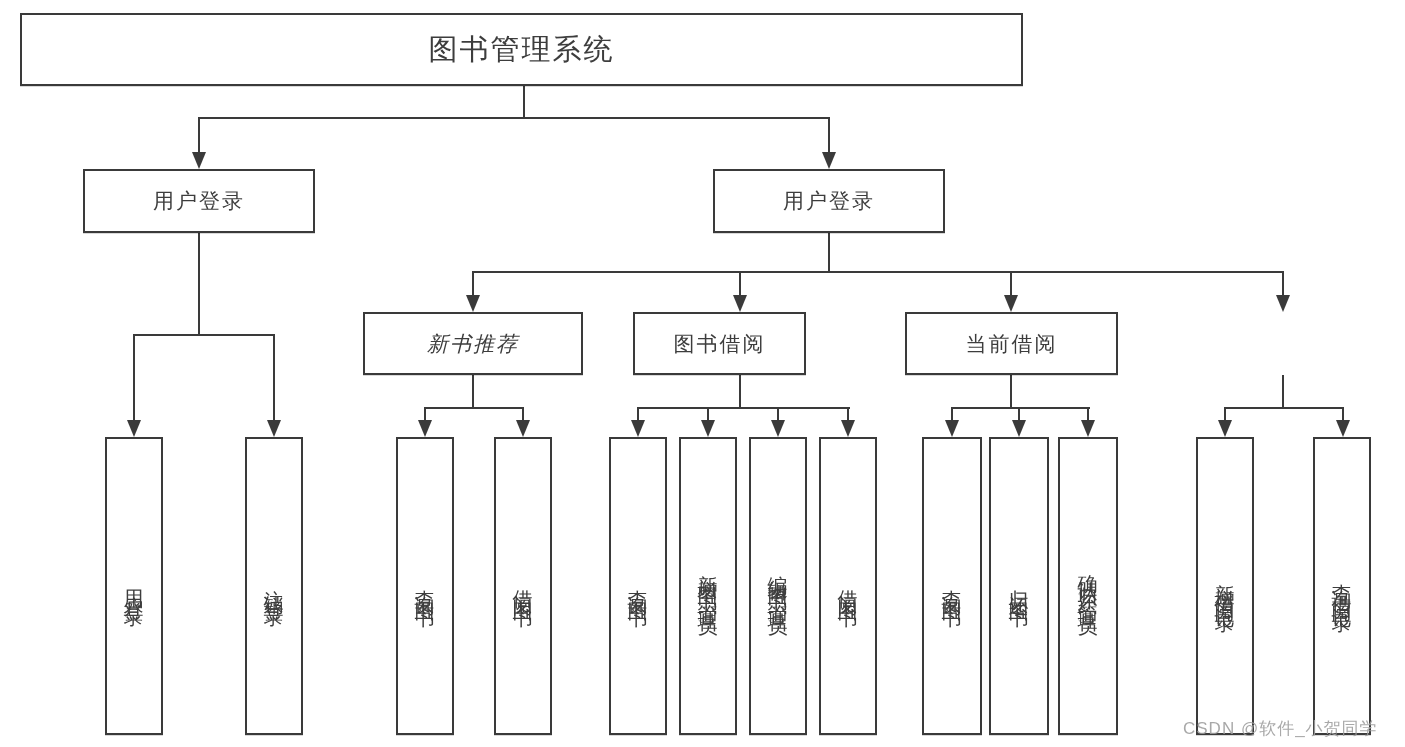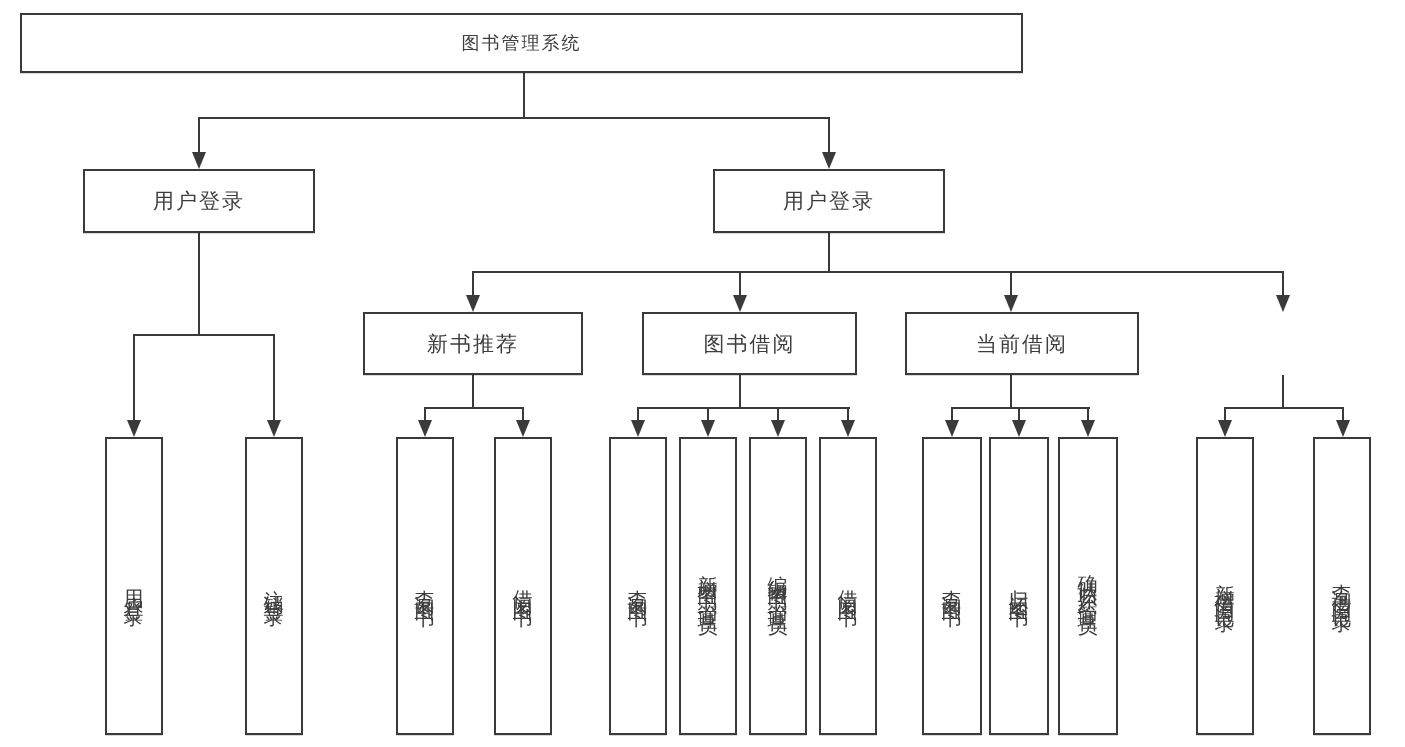--- a/index.html
+++ b/index.html
@@ -6,21 +6,21 @@
   #canvas{
     position:relative;width:1405px;height:747px;background:#ffffff;overflow:hidden;
     font-family:"Liberation Sans","DejaVu Sans",sans-serif;color:#3d3d3d;
   }
   .box{
     position:absolute;background:#ffffff;border:2px solid #3a3a3a;
     display:flex;align-items:center;justify-content:center;box-sizing:border-box;
     box-shadow:0 1px 0 rgba(0,0,0,0.15);
   }
   .box .lbl{white-space:nowrap;letter-spacing:2px;}
-  .root-box{left:20px;top:13px;width:1003px;height:60px;font-size:18px;}
+  .root-box{left:20px;top:13px;width:1003px;height:73px;font-size:29px;}
   .l2-box{top:169px;width:232px;height:64px;font-size:21px;}
   .l3-box{top:312px;height:63px;font-size:21px;}
   .leaf{
     top:437px;height:298px;width:58px;font-size:20px;
   }
   .leaf .vtxt{
     writing-mode:vertical-rl;text-orientation:mixed;letter-spacing:6px;
     line-height:1;white-space:nowrap;
   }
   .vline{position:absolute;width:2px;background:#3a3a3a;}
@@ -103,27 +103,27 @@
     <span class="lbl">图书管理系统</span>
   </div>
 
   <div class="box l2-box" style="left:83px;">
     <span class="lbl">用户登录</span>
   </div>
   <div class="box l2-box" style="left:713px;">
     <span class="lbl">用户登录</span>
   </div>
 
-  <div class="box l3-box" style="left:363px;width:220px;">
+  <div class="box l3-box" style="left:363px;width:220px;font-style:italic;">
     <span class="lbl">新书推荐</span>
   </div>
-  <div class="box l3-box" style="left:633px;width:215px;margin-left:9px;">
+  <div class="box l3-box" style="left:633px;width:173px;">
     <span class="lbl">图书借阅</span>
   </div>
-  <div class="box l3-box" style="left:905px;width:234px;">
+  <div class="box l3-box" style="left:905px;width:213px;">
     <span class="lbl">当前借阅</span>
   </div>
 
   <div class="box leaf" style="left:105px;">
     <span class="vtxt">用户登录</span>
   </div>
   <div class="box leaf" style="left:245px;">
     <span class="vtxt">注销登录</span>
   </div>
 
@@ -157,14 +157,15 @@
     <span class="vtxt">确认归还（管理员）</span>
   </div>
 
   <div class="box leaf" style="left:1196px;">
     <span class="vtxt">新增借阅记录</span>
   </div>
   <div class="box leaf" style="left:1313px;">
     <span class="vtxt">查询借阅记录</span>
   </div>
 
+  <div class="watermark">CSDN @软件_小贺同学</div>
 
 </div>
 
 </body></html>

